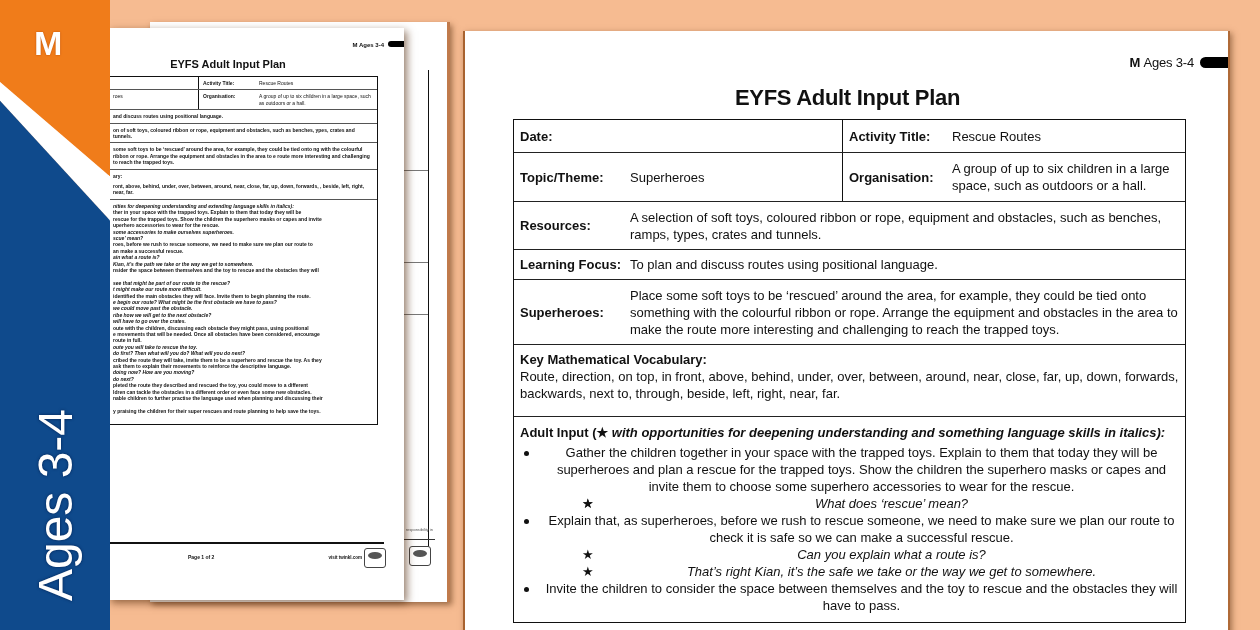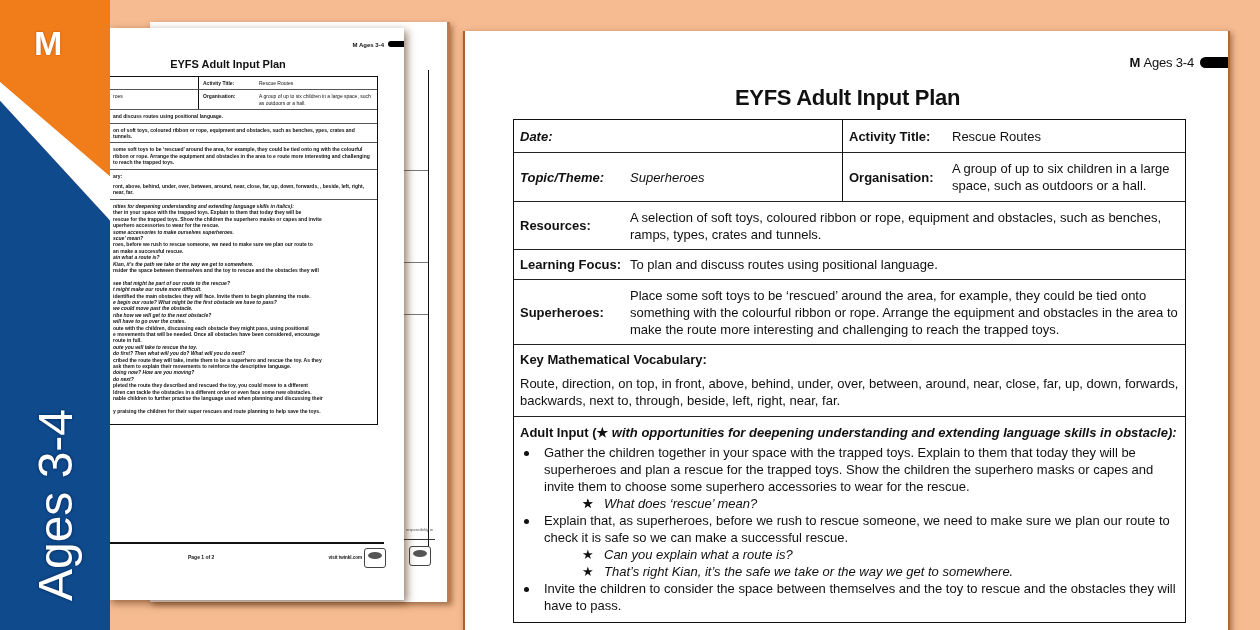--- a/index.html
+++ b/index.html
@@ -143,31 +143,31 @@
   .doc-title {
     position:absolute; left: 0; right: 0; top: 54px; text-align:center;
     font-size: 22px; font-weight: bold; letter-spacing: -0.3px;
   }
   .plan-table {
     position:absolute; left: 48px; top: 88px; width: 673px;
     border: 1.5px solid #111; font-size: 13px; line-height: 17px;
   }
   .pt-row { display:flex; border-bottom: 1.5px solid #222; }
   .pt-row .cell { display:flex; align-items:center; padding: 6px 6px; }
-  .pt-row .half { width: 329px; border-right: 1.5px solid #111; font-style: italic; }
+  .pt-row .half { width: 329px; border-right: 1.5px solid #111; }
   .pt-row .half2 { flex: 1; }
   .pt-row .lab { font-weight: bold; white-space: nowrap; }
   .pt-row .lab.w110 { width: 110px; flex-shrink:0; }
   .pt-row .val { flex:1; }
   .pt-row.full .cell { width:100%; }
   .pt-block { border-bottom: 1.5px solid #222; padding: 6px 6px 8px; }
-  .pt-block .lab { font-weight: bold; display:block; margin-bottom: 7px; }
+  .pt-block .lab { font-weight: bold; display:block; }
   .adult-head { font-weight: bold; }
   .adult-head .it { font-style: italic; }
-  ul.bullets { list-style:none; margin-top: 3px; }
+  ul.bullets { list-style:none; margin-top: 3px; text-align: center; }
   ul.bullets > li { position:relative; padding-left: 24px; margin-bottom: 0; }
   ul.bullets > li .dot {
     position:absolute; left: 4px; top: 7px; width: 5px; height: 5px; border-radius:50%; background:#111;
   }
   ul.stars { list-style:none; margin-left: 38px; }
   ul.stars li { font-style: italic; position:relative; padding-left: 22px; }
   ul.stars li .star { position:absolute; left: 0; top: 0; font-style: normal; font-size: 13px; }
 </style>
 </head>
 <body>
@@ -306,21 +306,21 @@
         <span class="lab w110">Superheroes:</span>
         <span class="val">Place some soft toys to be ‘rescued’ around the area, for example, they could be tied onto something with the colourful ribbon or rope. Arrange the equipment and obstacles in the area to make the route more interesting and challenging to reach the trapped toys.</span>
       </div>
     </div>
     <div class="pt-block" style="height:72px">
       <span class="lab">Key Mathematical Vocabulary:</span>
       <span>Route, direction, on top, in front, above, behind, under, over, between, around, near, close, far, up, down, forwards, backwards, next to, through, beside, left, right, near, far.</span>
     </div>
     <div class="pt-block" style="border-bottom:none;padding-top:7px">
       <div class="adult-head">
-        <span>Adult Input (</span><span>★</span><span class="it"> with opportunities for deepening understanding and extending language skills in obstacle):</span>
+        <span>Adult Input (</span><span>★</span><span class="it"> with opportunities for deepening understanding and something language skills in italics):</span>
       </div>
       <ul class="bullets" id="main-bullets">
           <li><span class="dot"></span><span>Gather the children together in your space with the trapped toys. Explain to them that today they will be superheroes and plan a rescue for the trapped toys. Show the children the superhero masks or capes and invite them to choose some superhero accessories to wear for the rescue.</span><ul class="stars">
               <li><span class="star">★</span></li>
               <li><span class="star">★</span><span>What does ‘rescue’ mean?</span></li>
             </ul></li>
           <li><span class="dot"></span><span>Explain that, as superheroes, before we rush to rescue someone, we need to make sure we plan our route to check it is safe so we can make a successful rescue.</span><ul class="stars">
               <li><span class="star">★</span><span>Can you explain what a route is?</span></li>
               <li><span class="star">★</span><span>That’s right Kian, it’s the safe we take or the way we get to somewhere.</span></li>
             </ul></li>

